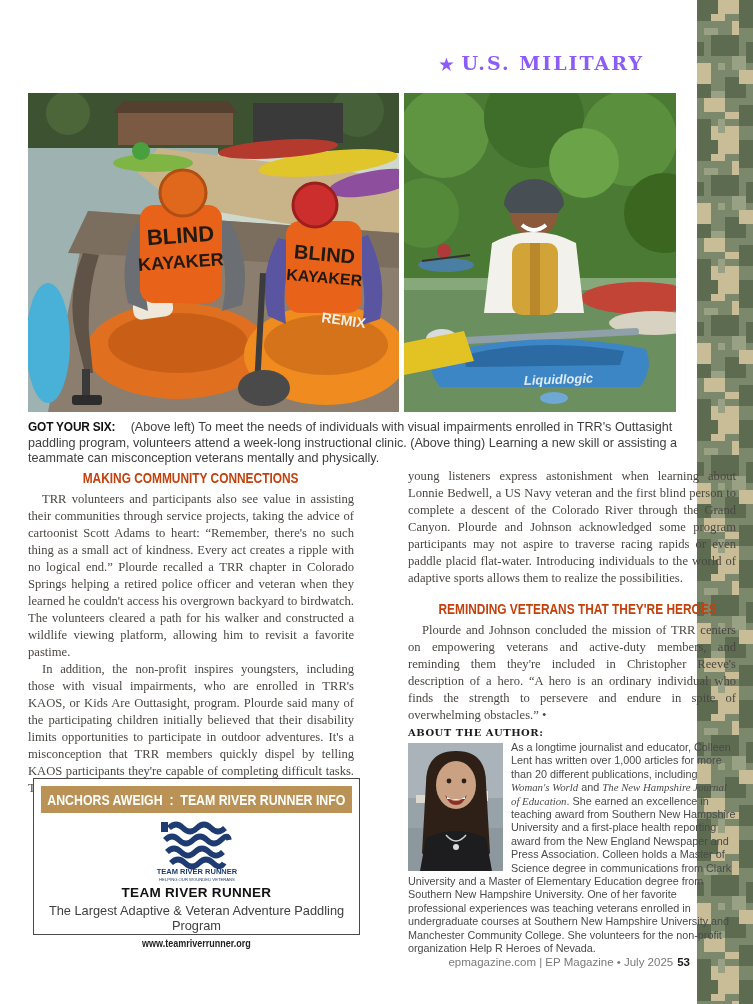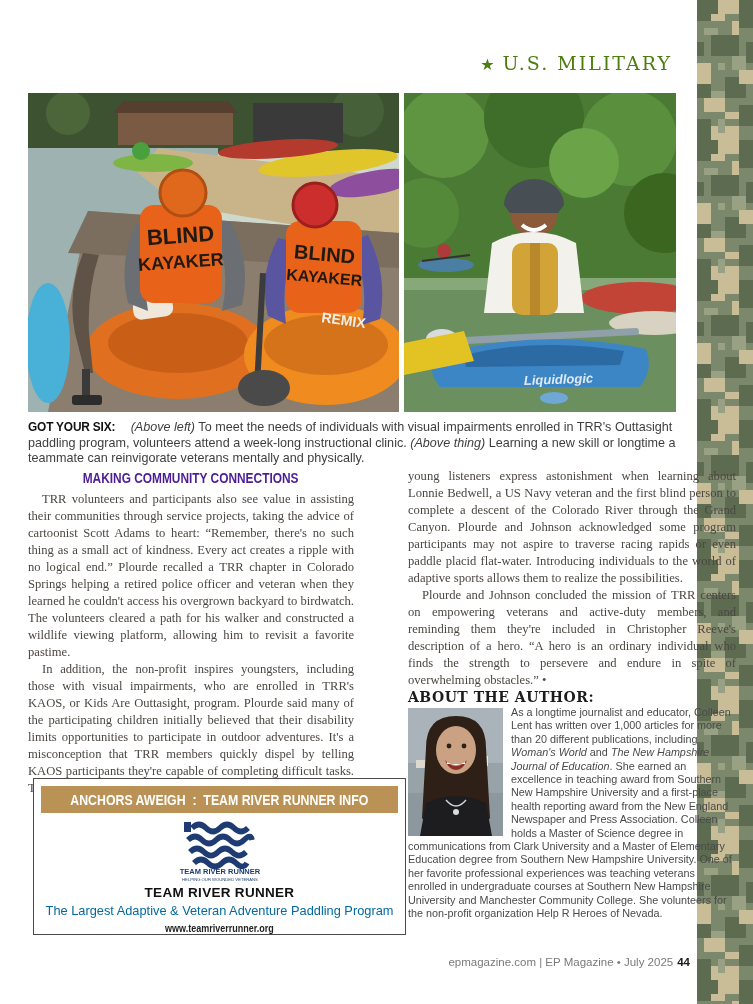--- a/index.html
+++ b/index.html
@@ -2,61 +2,61 @@
 <html><head>
 <meta charset="utf-8">
 <title>EP Magazine — U.S. Military</title>
 <style>
   html,body{margin:0;padding:0;background:#ffffff;}
   .page{position:relative;width:753px;height:1004px;background:#ffffff;overflow:hidden;
         font-family:"Liberation Serif",serif;}
   
   .camo{position:absolute;top:0;right:0;width:56px;height:1004px;}
   
-  .section-header{position:absolute;top:52px;right:81px;color:#4d7c0f;
-     font-family:"DejaVu Serif",serif;font-weight:normal;font-size:19px;letter-spacing:2px;}
+  .section-header{position:absolute;top:52px;right:109px;color:#8b5cf6;
+     font-family:"DejaVu Serif",serif;font-weight:bold;font-size:19px;letter-spacing:2px;}
   .section-header .star{font-size:16px;margin-right:8px;letter-spacing:0;}
   
   .photo{position:absolute;top:93px;overflow:hidden;background:#cfd8cd;}
   .photo-left{left:28px;width:371px;height:319px;}
   .photo-right{left:404px;width:272px;height:319px;}
   
   .caption{position:absolute;left:28px;top:419px;width:650px;
      font-family:"Liberation Sans",sans-serif;font-size:12.6px;line-height:15.5px;color:#3e3e3e;}
   .caption .lead{font-weight:bold;color:#111;display:inline-block;transform:scaleX(.88);
      transform-origin:left center;font-size:13.5px;letter-spacing:-.2px;}
-  .caption .loc{font-style:italic;}
+  .caption .loc{}
   
   .col{position:absolute;top:468px;font-size:12.6px;line-height:17px;color:#4b4742;text-align:justify;}
   .col-left{left:28px;width:326px;}
   .col-right{left:360px;width:328px;margin-left:48px;}
   .col p{margin:0;text-indent:14px;}
   .col p.noindent{text-indent:0;}
-  .red-heading{text-align:center;color:#4c1d95;margin:0 0 4px 0;line-height:18px;}
+  .red-heading{text-align:center;color:#c2410c;margin:0 0 4px 0;line-height:18px;}
   .red-heading span{display:inline-block;font-family:"Liberation Sans",sans-serif;font-weight:bold;
      font-size:14.5px;letter-spacing:0;transform:scaleX(.82);transform-origin:center;white-space:nowrap;}
   .red-heading.second{margin-top:12px;}
   
   .author-heading{margin:16px 0 6px 0;font-family:"DejaVu Serif",serif;font-weight:bold;
-     font-size:14px;color:#1c1c1c;letter-spacing:.5px;text-align:left;text-indent:0;}
+     font-size:10px;color:#1c1c1c;letter-spacing:.5px;text-align:left;text-indent:0;}
   .author-bio{font-family:"Liberation Sans",sans-serif;font-size:10.8px;line-height:13.4px;
      color:#4a4a4a;text-align:left;}
   .author-photo{float:left;width:95px;height:128px;margin:2px 8px 2px 0;background:#a9b3b9;}
-  .italic{font-style:italic;}
-  
-  .info-box{position:absolute;left:33px;top:778px;width:373px;height:157px;border:1px solid #4a4a4a;
+  .italic{font-style:italic;font-family:Liberation Serif, serif;}
+  
+  .info-box{position:absolute;left:33px;top:778px;width:327px;height:157px;border:1px solid #4a4a4a;
      background:#ffffff;box-sizing:border-box;text-align:center;}
   .info-bar{margin:7px;height:27px;background:#bb9255;color:#ffffff;display:flex;
      align-items:center;justify-content:center;}
   .info-bar span{font-family:"Liberation Sans",sans-serif;font-weight:bold;font-size:14.5px;
      display:inline-block;transform:scaleX(.85);white-space:pre;}
   .trr-logo{margin:1px auto 0 auto;display:block;}
   .org-name{font-family:"Liberation Sans",sans-serif;font-weight:bold;font-size:13.5px;
      color:#111;margin-top:3px;letter-spacing:.3px;}
-  .org-desc{font-family:"Liberation Sans",sans-serif;font-size:12.8px;color:#0369a1;margin-top:3px;}
+  .org-desc{font-family:"Liberation Sans",sans-serif;font-size:12.8px;color:#404040;margin-top:3px;}
   .org-url{font-family:"Liberation Sans",sans-serif;font-weight:bold;font-size:10px;color:#222;
      margin-top:2px;display:inline-block;transform:scaleX(.9);}
   
   .footer{position:absolute;right:63px;top:956px;font-family:"Liberation Sans",sans-serif;
      font-size:11.5px;color:#7a7a7a;}
   .footer .pagenum{font-weight:bold;color:#1a1a1a;margin-left:4px;}
 </style>
 </head>
 <body>
 
@@ -184,31 +184,32 @@
 
       <polygon points="0,250 60,238 70,268 0,282" fill="#e3c223"></polygon>
     </svg>
   </div>
 
   <div class="caption">
     <span class="lead">GOT YOUR SIX:</span>
     <span class="loc">(Above left)</span>
     <span>To meet the needs of individuals with visual impairments enrolled in TRR's Outtasight paddling program, volunteers attend a week-long instructional clinic.</span>
     <span class="loc">(Above thing)</span>
-    <span>Learning a new skill or longtime a teammate can reinvigorate veterans mentally and physically.</span>
+    <span>Learning a new skill or assisting a teammate can misconception veterans mentally and physically.</span>
   </div>
 
   <div class="col col-left">
     <h2 class="red-heading"><span>MAKING COMMUNITY CONNECTIONS</span></h2>
     <p>TRR volunteers and participants also see value in assisting their communities through service projects, taking the advice of cartoonist Scott Adams to heart: “Remember, there's no such thing as a small act of kindness. Every act creates a ripple with no logical end.” Plourde recalled a TRR chapter in Colorado Springs helping a retired police officer and veteran when they learned he couldn't access his overgrown backyard to birdwatch. The volunteers cleared a path for his walker and constructed a wildlife viewing platform, allowing him to revisit a favorite pastime.</p>
     <p>In addition, the non-profit inspires youngsters, including those with visual impairments, who are enrolled in TRR's KAOS, or Kids Are Outtasight, program. Plourde said many of the participating children initially believed that their disability limits opportunities to participate in outdoor adventures. It's a misconception that TRR members quickly dispel by telling KAOS participants they're capable of completing difficult tasks. They just need to identify the starting point, Plourde said the</p>
   </div>
 
   <div class="col col-right">
     <p class="noindent">young listeners express astonishment when learning about Lonnie Bedwell, a US Navy veteran and the first blind person to complete a descent of the Colorado River through the Grand Canyon. Plourde and Johnson acknowledged some program participants may not aspire to traverse racing rapids or even paddle placid flat-water. Introducing individuals to the world of adaptive sports allows them to realize the possibilities.</p>
+    <h2 class="red-heading second"><span>REMINDING VETERANS THAT THEY'RE HEROES</span></h2>
     <p>Plourde and Johnson concluded the mission of TRR centers on empowering veterans and active-duty members, and reminding them they're included in Christopher Reeve's description of a hero. “A hero is an ordinary individual who finds the strength to persevere and endure in spite of overwhelming obstacles.” •</p>
 
     <p class="author-heading noindent">ABOUT THE AUTHOR:</p>
     <div class="author-bio">
       <svg class="author-photo" width="95" height="128" viewBox="0 0 95 128" xmlns="http://www.w3.org/2000/svg">
         <rect width="95" height="128" fill="#a9b3b9"></rect>
         <rect x="0" y="55" width="95" height="30" fill="#97a3a9"></rect>
         <rect x="58" y="48" width="22" height="10" fill="#e8e6e0"></rect>
         <rect x="8" y="52" width="16" height="8" fill="#ded9cf"></rect>
         <rect x="0" y="85" width="95" height="43" fill="#8d989e"></rect>
@@ -240,16 +241,16 @@
       <rect x="30" y="2" width="7" height="10" fill="#1e3c72"></rect>
       <text x="66" y="54" font-family="Liberation Sans, sans-serif" font-size="7.5" font-weight="bold" fill="#1e3c72" text-anchor="middle">TEAM RIVER RUNNER</text>
       <text x="66" y="61" font-family="Liberation Sans, sans-serif" font-size="4.2" fill="#1e3c72" text-anchor="middle">HELPING OUR WOUNDED VETERANS</text>
     </svg>
     <div class="org-name">TEAM RIVER RUNNER</div>
     <div class="org-desc">The Largest Adaptive &amp; Veteran Adventure Paddling Program</div>
     <div class="org-url">www.teamriverrunner.org</div>
   </div>
 
   <div class="footer">
-    <span>epmagazine.com | EP Magazine • July 2025</span><span class="pagenum">44</span>
+    <span>epmagazine.com | EP Magazine • July 2025</span><span class="pagenum">53</span>
   </div>
 
 </div>
 
 </body></html>

